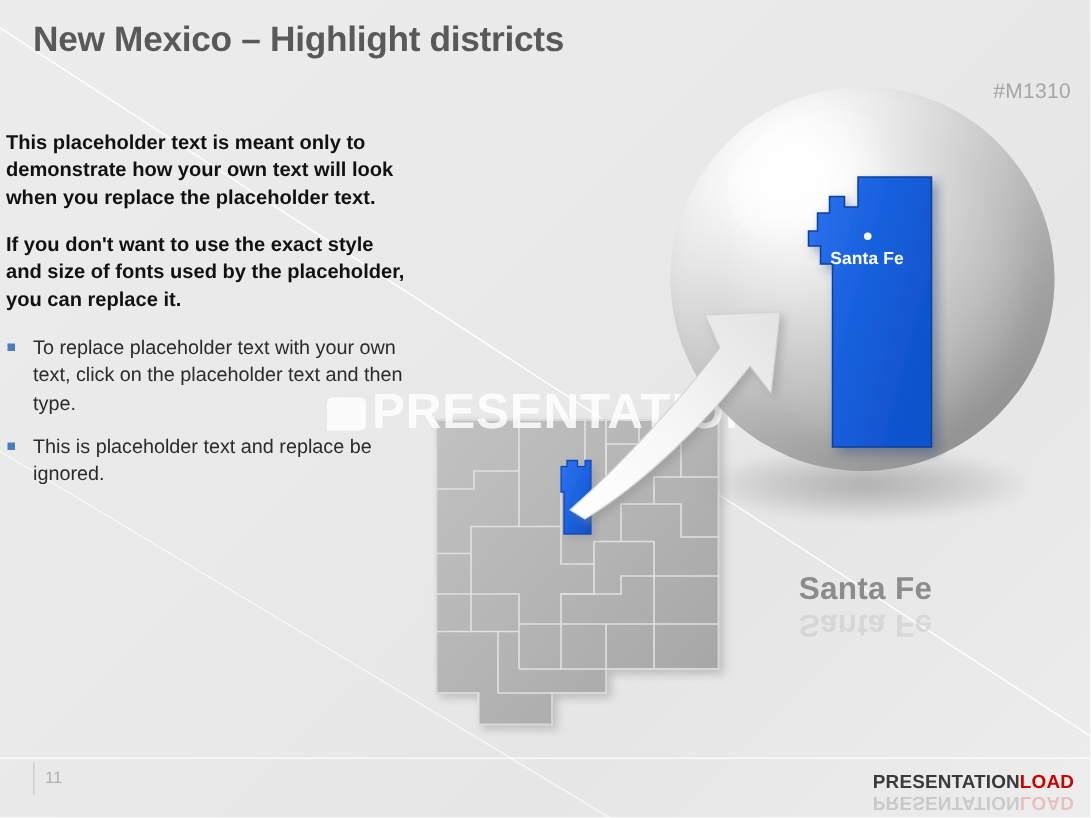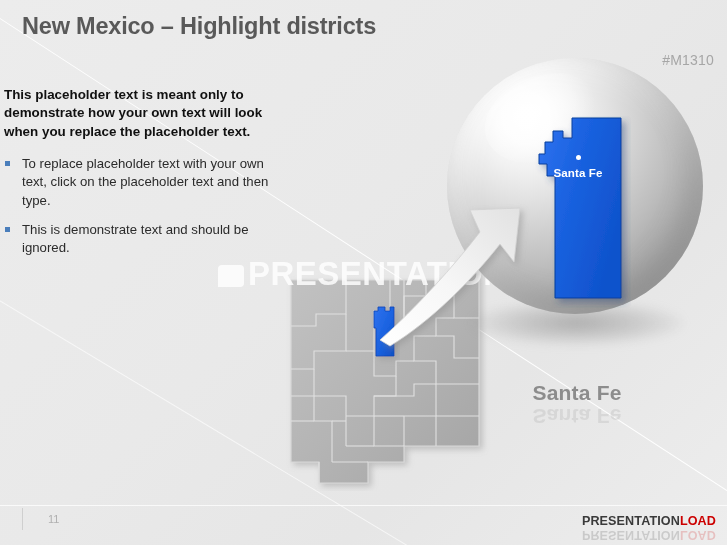--- a/index.html
+++ b/index.html
@@ -262,21 +262,21 @@
   .page-divider {
     position: absolute;
     left: 22px;
     top: 508px;
     width: 1px;
     height: 22px;
     background: #cfcfcf;
   }
   .page-num {
     position: absolute;
-    left: 48px;
+    left: 30px;
     top: 513px;
     font-size: 11px;
     color: #b0b0b0;
   }
   .brand {
     position: absolute;
     right: 11px;
     top: 514px;
     font-size: 12.6px;
     font-weight: bold;
@@ -306,28 +306,29 @@
 <div id="slide">
 
   <div class="diag-streak"></div>
   <div class="diag-streak2"></div>
 
   <div class="slide-title">New Mexico – Highlight districts</div>
   <div class="slide-code">#M1310</div>
 
   <div class="text-col">
     <div class="para">This placeholder text is meant only to demonstrate how your own text will look when you replace the placeholder text.</div>
+    <div class="para">If you don't want to use the exact style and size of fonts used by the placeholder, you can replace it.</div>
     <div class="bullets">
       <div class="bullet">
         <span class="marker"></span>
         <span>To replace placeholder text with your own text, click on the placeholder text and then type.</span>
       </div>
       <div class="bullet">
         <span class="marker"></span>
-        <span>This is demonstrate text and should be ignored.</span>
+        <span>This is placeholder text and replace be ignored.</span>
       </div>
     </div>
   </div>
 
   <div class="watermark">
     <span class="wm-bubble"></span><span>PRESENTATIONLOAD</span>
   </div>
 
   <div class="state-map">
     <svg width="204" height="225" viewBox="0 0 204 225">

